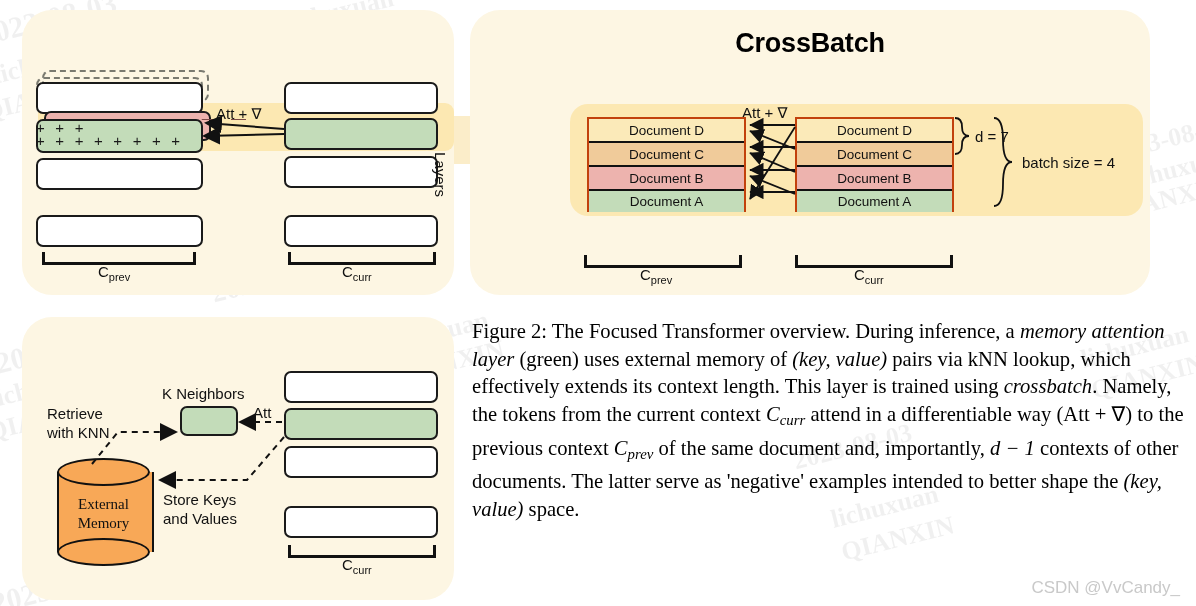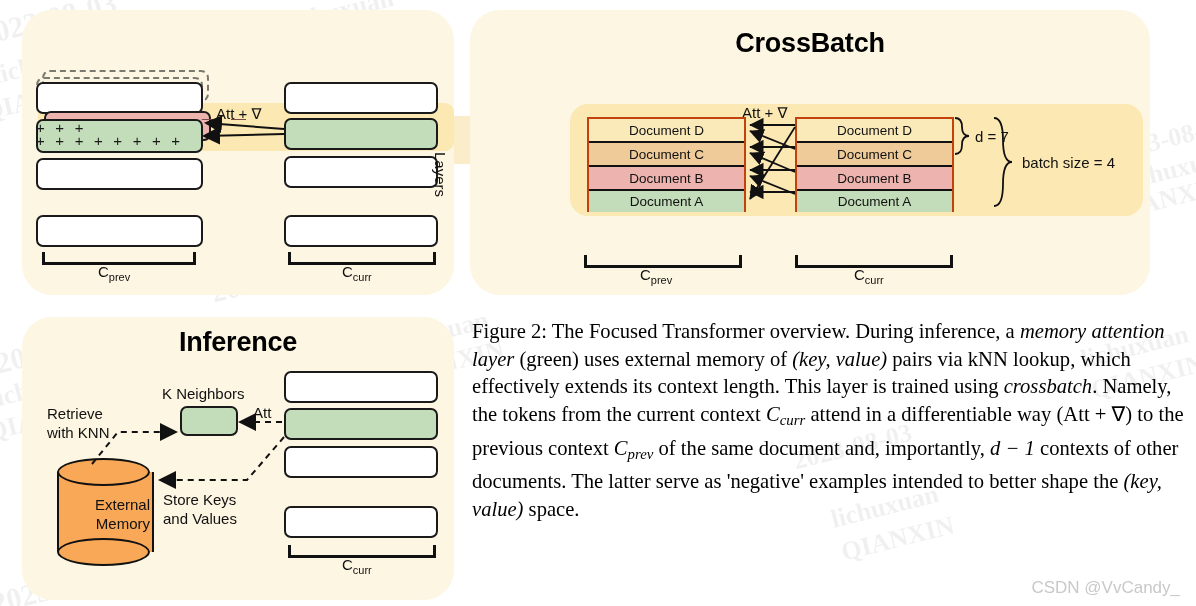--- a/index.html
+++ b/index.html
@@ -63,22 +63,22 @@
   .docrow:last-child{border-bottom:none;}
 
   
   .cyl{position:absolute;}
   .cyl-body{position:absolute;left:0;top:14px;width:100%;height:calc(100% - 28px);
             background:#f8a857;border-left:2.6px solid #111;border-right:2.6px solid #111;}
   .cyl-bot{position:absolute;left:0;bottom:0;width:100%;height:28px;background:#f8a857;
            border:2.6px solid #111;border-radius:50%;box-sizing:border-box;}
   .cyl-top{position:absolute;left:0;top:0;width:100%;height:28px;background:#f8a857;
            border:2.6px solid #111;border-radius:50%;box-sizing:border-box;}
-  .cyl-text{position:absolute;width:100%;top:52%;transform:translateY(-50%);text-align:right;
-            font-size:15px;color:#111;line-height:19px;}
+  .cyl-text{position:absolute;width:100%;top:52%;transform:translateY(-50%);text-align:center;
+            font-size:15px;color:#111;line-height:19px;font-family:Liberation Serif, serif;}
 
   .itext{position:absolute;font-size:15px;color:#111;line-height:19px;white-space:pre-line;}
 
   
   .caption{position:absolute;left:472px;top:318px;width:712px;
            font-family:"Liberation Serif",serif;font-size:20.6px;line-height:27.6px;
            color:#000;text-align:left;}
   .caption i{font-style:italic;}
   .mathit{font-family:"Liberation Serif",serif;font-style:italic;}
   .msub{font-size:.72em;vertical-align:-.28em;font-style:italic;}
@@ -240,21 +240,20 @@
   <div class="brk" style="left:584px;top:255px;width:152px;height:10px;"></div>
   <div class="clab" style="left:640px;top:266px;">
     <span>C</span><sub>prev</sub>
   </div>
   <div class="brk" style="left:795px;top:255px;width:152px;height:10px;"></div>
   <div class="clab" style="left:854px;top:266px;">
     <span>C</span><sub>curr</sub>
   </div>
 
   <div class="panel panel-infer"></div>
-  <div class="panel-title" style="left:22px;top:327px;width:432px;">Inference</div>
 
   <div class="itext" style="left:162px;top:384px;">K Neighbors</div>
 
   <div class="layer green" style="left:180px;top:406px;width:54px;height:26px;"></div>
 
   <div class="itext" style="left:253px;top:403px;">Att</div>
 
   <div class="itext" style="left:47px;top:404px;">Retrieve
 with KNN</div>
 

